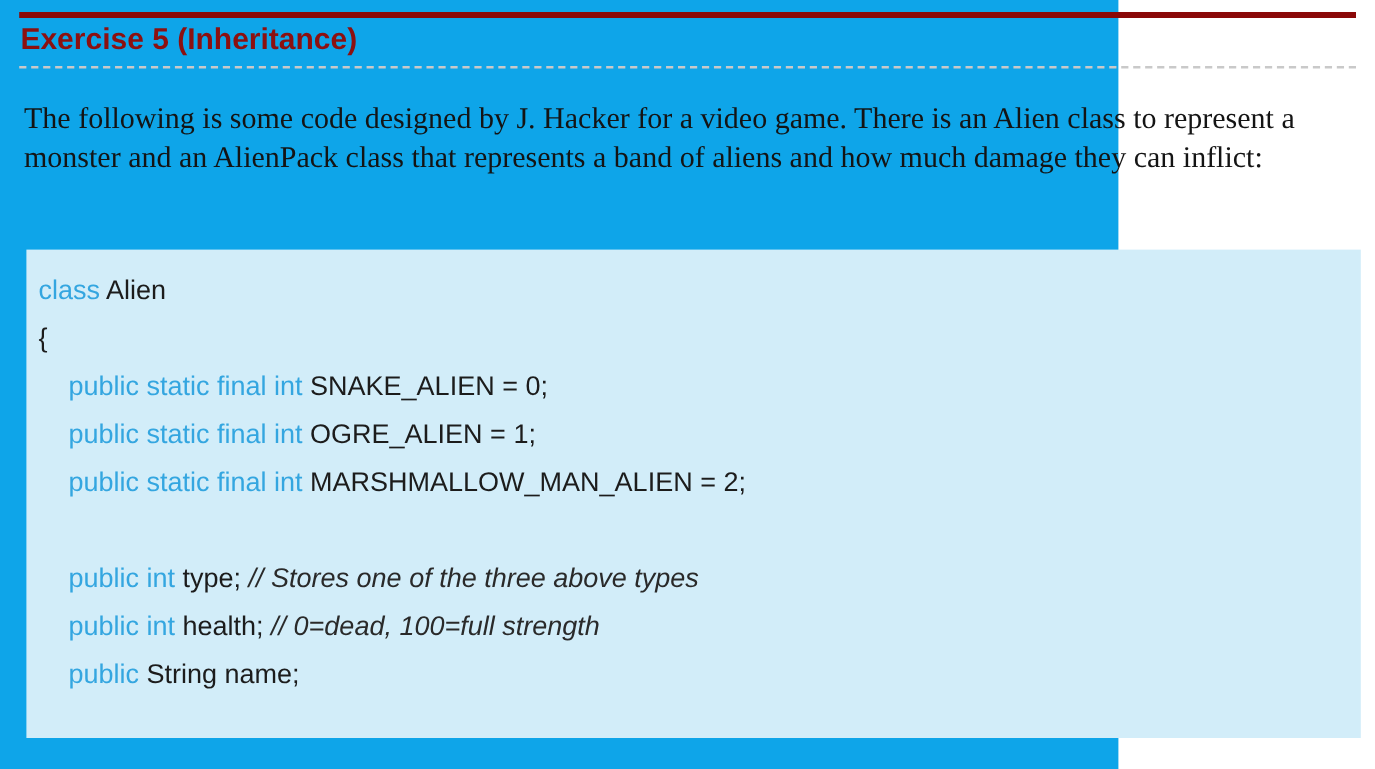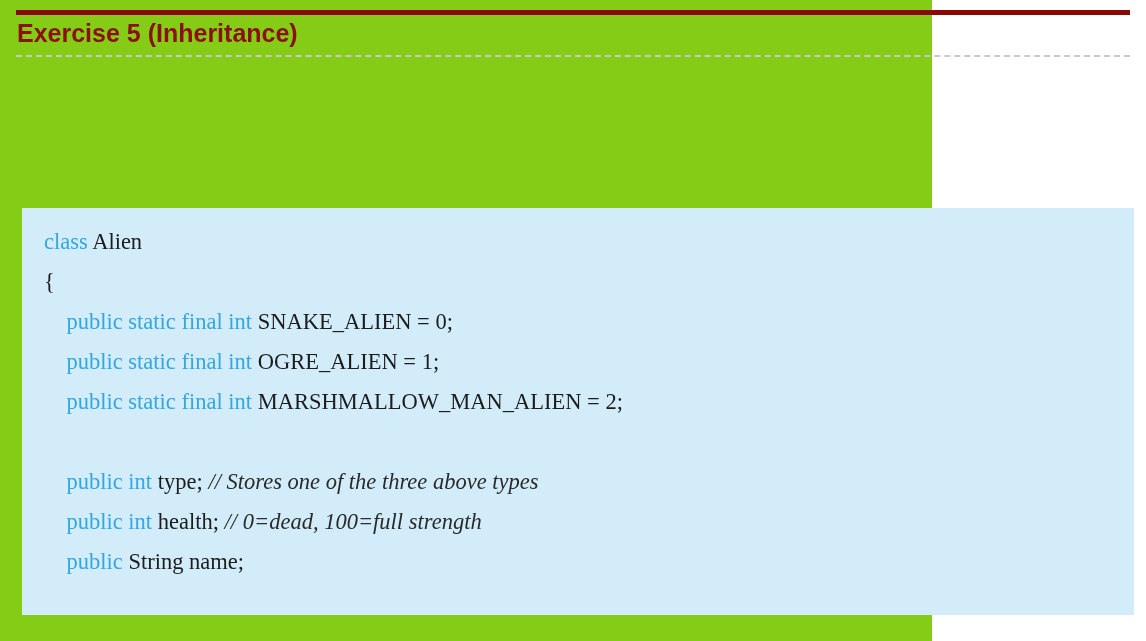--- a/index.html
+++ b/index.html
@@ -11,21 +11,21 @@
     width: 1146px;
     height: 641px;
     overflow: hidden;
     font-family: "Liberation Serif", "DejaVu Serif", serif;
     -webkit-font-smoothing: antialiased;
   }
   .page {
     position: relative;
     width: 932px;
     height: 641px;
-    background: #84cc16;
+    background: #0ea5e9;
   }
 
   
   .top-rule {
     position: absolute;
     left: 16px;
     top: 10px;
     width: 1114px;
     height: 5px;
     background: #8a0808;
@@ -69,26 +69,26 @@
     left: 22px;
     top: 208px;
     width: 1112px;
     height: 407px;
     background: #d2edf9;
     box-sizing: border-box;
     padding: 14px 0 0 0;
     overflow: hidden;
   }
   .code-lines {
-    font-family: Liberation Serif, serif;
+    font-family: Liberation Sans, sans-serif;
     font-size: 22.5px;
     line-height: 40px;
     color: #1c1c1c;
     white-space: pre;
-    padding-left: 22px;
+    padding-left: 10px;
   }
   .code-line {
     white-space: pre;
     min-height: 40px;
   }
   .tok-kw      { color: #34a6e0; }
   .tok-plain   { color: #1c1c1c; }
   .tok-comment { color: #2a2a2a; font-style: italic; margin-top: 32px; }
   .code-line.blank { color: transparent; }
 </style>
@@ -96,18 +96,19 @@
 <body>
 
 <div class="page">
 
   <div class="top-rule"></div>
 
   <div class="page-title">Exercise 5 (Inheritance)</div>
 
   <div class="title-underline"></div>
 
+  <div class="intro">The following is some code designed by J. Hacker for a video game. There is an Alien class to represent a monster and an AlienPack class that represents a band of aliens and how much damage they can inflict:</div>
 
   <div class="code-block">
     <div class="code-lines" id="code-lines"><div class="code-line"><span class="tok-kw">class</span><span class="tok-plain"> Alien</span></div><div class="code-line"><span class="tok-plain">{</span></div><div class="code-line"><span class="tok-plain">    </span><span class="tok-kw">public static final int</span><span class="tok-plain"> SNAKE_ALIEN = 0;</span></div><div class="code-line"><span class="tok-plain">    </span><span class="tok-kw">public static final int</span><span class="tok-plain"> OGRE_ALIEN = 1;</span></div><div class="code-line"><span class="tok-plain">    </span><span class="tok-kw">public static final int</span><span class="tok-plain"> MARSHMALLOW_MAN_ALIEN = 2;</span></div><div class="code-line blank">&nbsp;</div><div class="code-line"><span class="tok-plain">    </span><span class="tok-kw">public int</span><span class="tok-plain"> type; </span><span class="tok-comment">// Stores one of the three above types</span></div><div class="code-line"><span class="tok-plain">    </span><span class="tok-kw">public int</span><span class="tok-plain"> health; </span><span class="tok-comment">// 0=dead, 100=full strength</span></div><div class="code-line"><span class="tok-plain">    </span><span class="tok-kw">public</span><span class="tok-plain"> String name;</span></div></div>
   </div>
 
 </div>
 
 </body></html>

